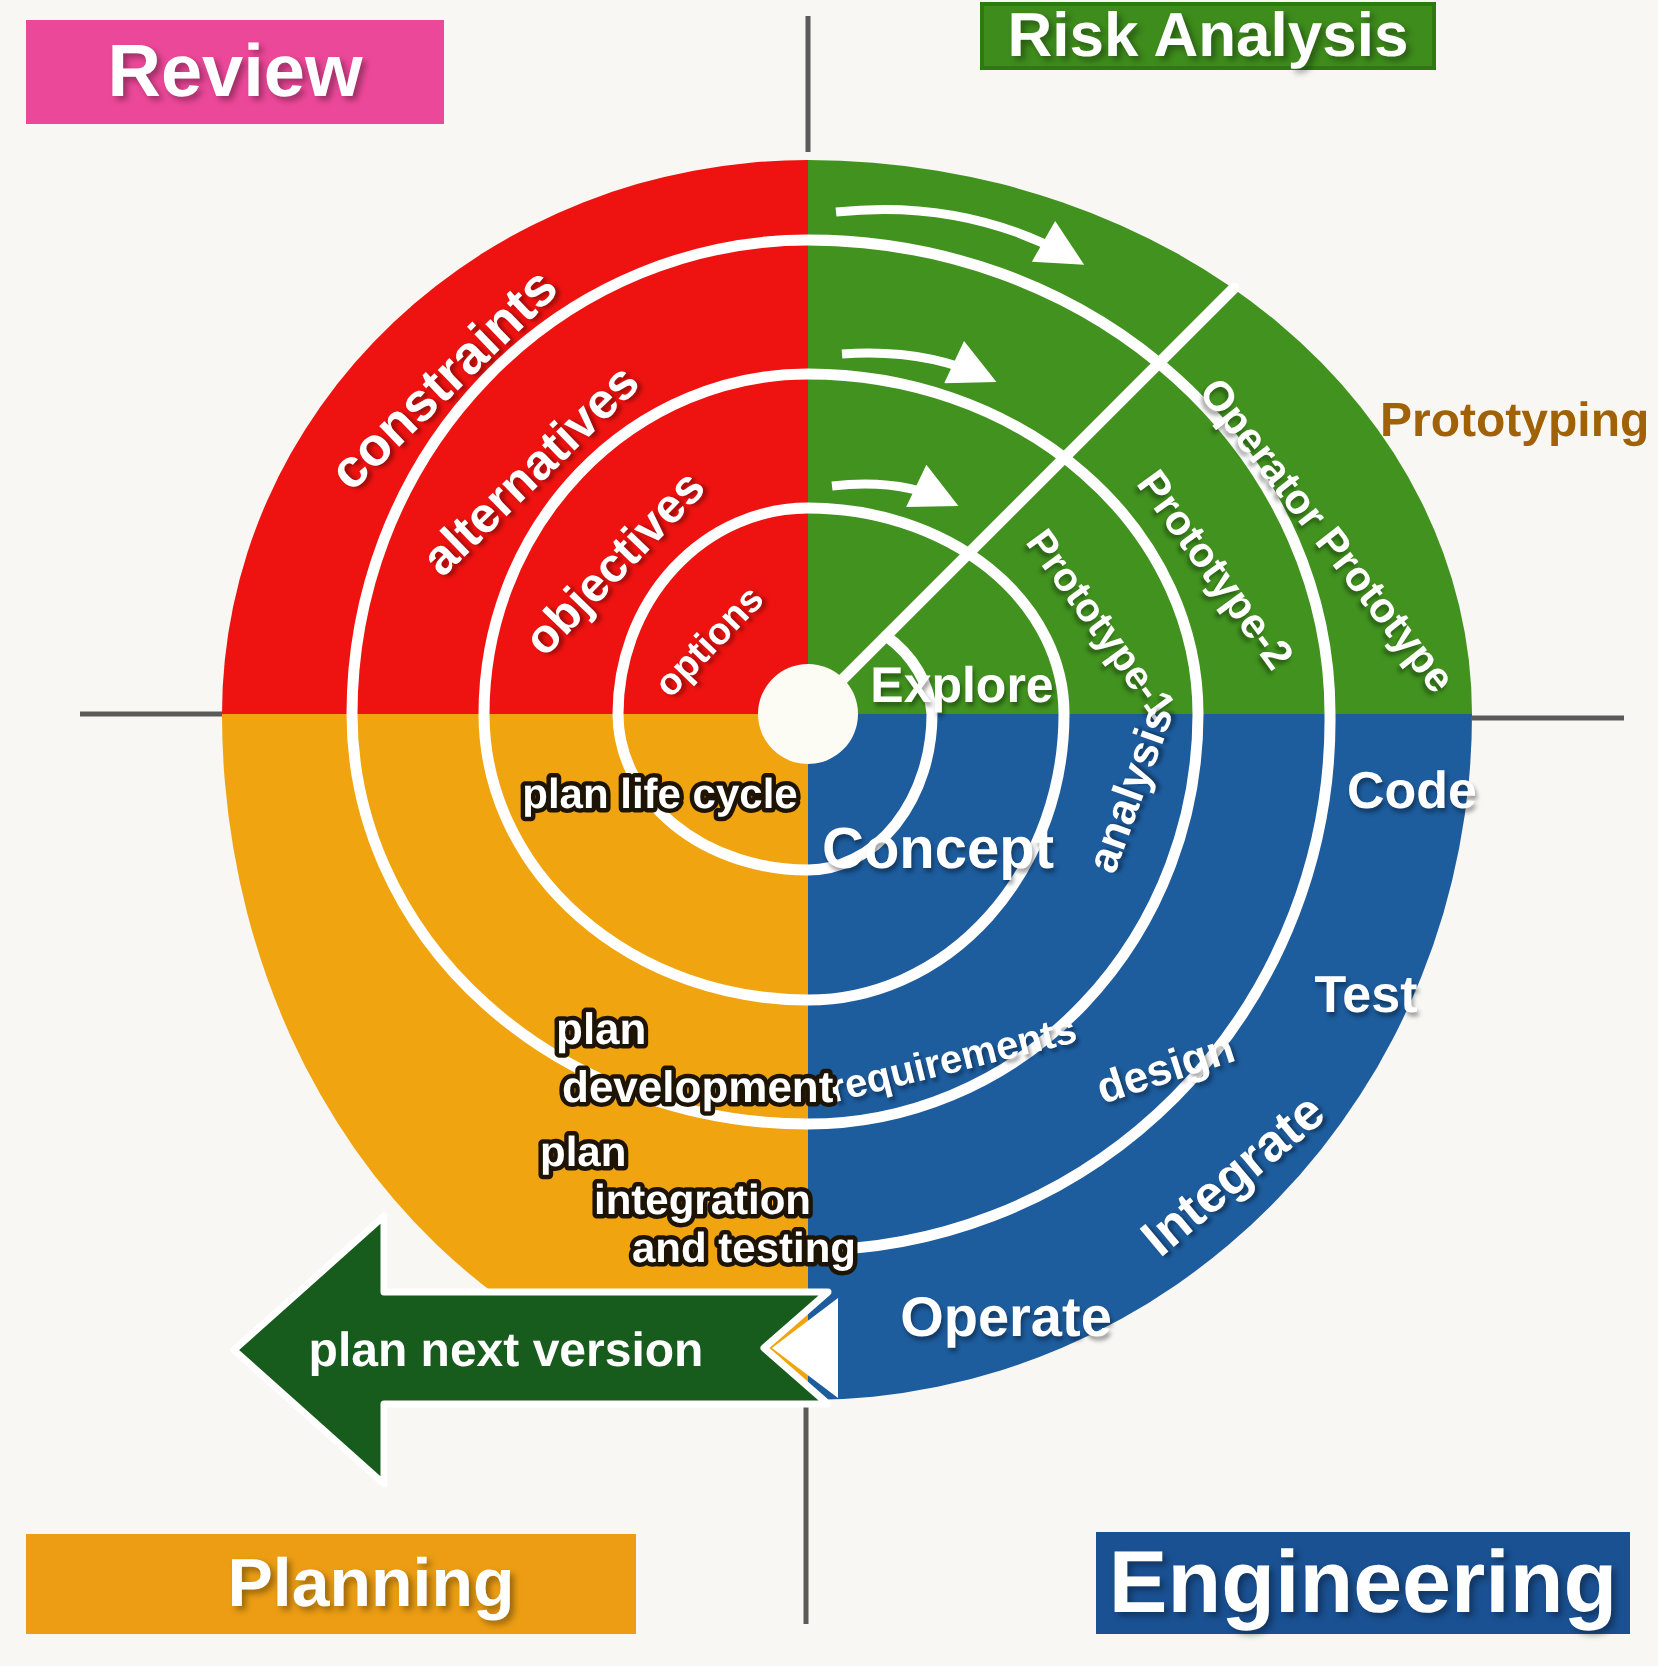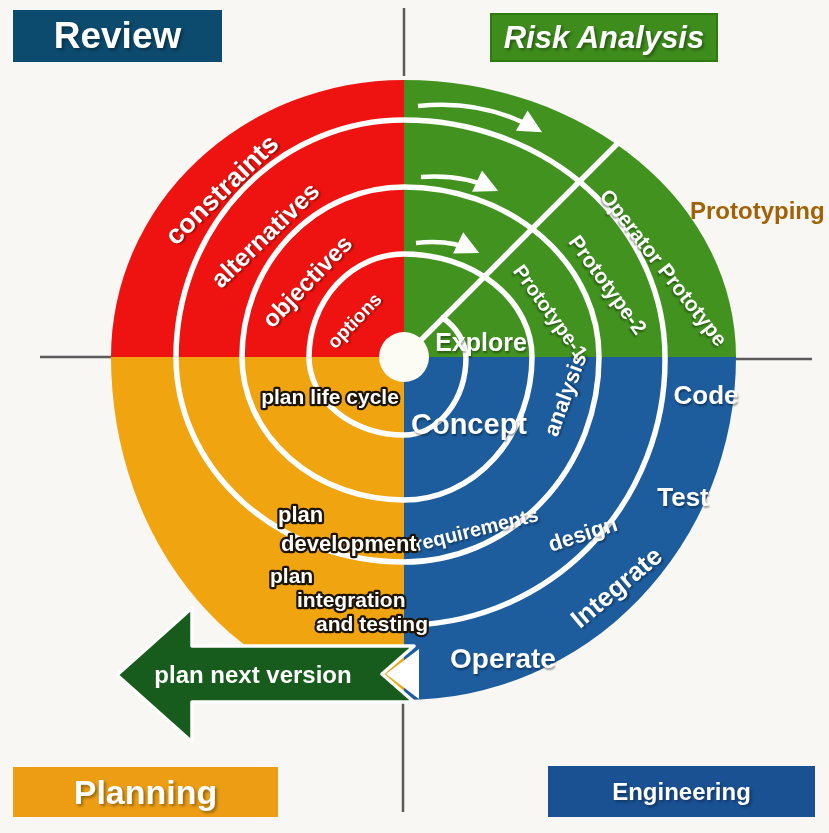--- a/index.html
+++ b/index.html
@@ -5,24 +5,24 @@
   html,body{margin:0;padding:0;background:#e9e9e9;}
   #stage{position:relative;width:829px;height:833px;background:#f8f7f4;overflow:hidden;
          font-family:"Liberation Sans",sans-serif;}
   svg text{font-family:"Liberation Sans",sans-serif;font-weight:bold;}
   .tm{text-anchor:middle;}
   .wt{fill:#ffffff;}
   .sh{text-shadow:1px 2px 2px rgba(0,0,0,0.38);}
   .outline{stroke:#1d1405;stroke-width:4.5px;paint-order:stroke;stroke-linejoin:round;}
   .cbox{position:absolute;display:flex;align-items:center;justify-content:center;
         color:#fff;font-weight:bold;text-shadow:2px 2px 3px rgba(0,0,0,0.35);}
-  #review-box{left:13px;top:10px;width:209px;height:52px;background:#0c4a6e;font-size:37px;}
-  #risk-box{left:490px;top:13px;width:228px;height:49px;background:#3e8c1c;font-size:31px;border:2px solid #2e7a10;box-sizing:border-box;font-style:italic;}
-  #planning-box{left:13px;top:767px;width:265px;height:50px;background:#ec9d13;font-size:34px;}
-  #engineering-box{left:548px;top:766px;width:267px;height:51px;background:#1a5193;font-size:24px;}
+  #review-box{left:13px;top:10px;width:209px;height:52px;background:#ec4899;font-size:37px;}
+  #risk-box{left:490px;top:1px;width:228px;height:34px;background:#3e8c1c;font-size:31px;border:2px solid #2e7a10;box-sizing:border-box;}
+  #planning-box{left:13px;top:767px;width:265px;height:50px;background:#ec9d13;font-size:34px;padding-left:40px;}
+  #engineering-box{left:548px;top:766px;width:267px;height:51px;background:#1a5193;font-size:44px;}
   #prototyping-label{position:absolute;left:690px;top:197px;width:130px;color:#a16207;
         font-weight:bold;font-size:24px;text-shadow:none;}
 </style>
 </head>
 <body>
 
 <div id="stage">
 
   <svg width="829" height="833" viewBox="0 0 829 833">
     <defs>

